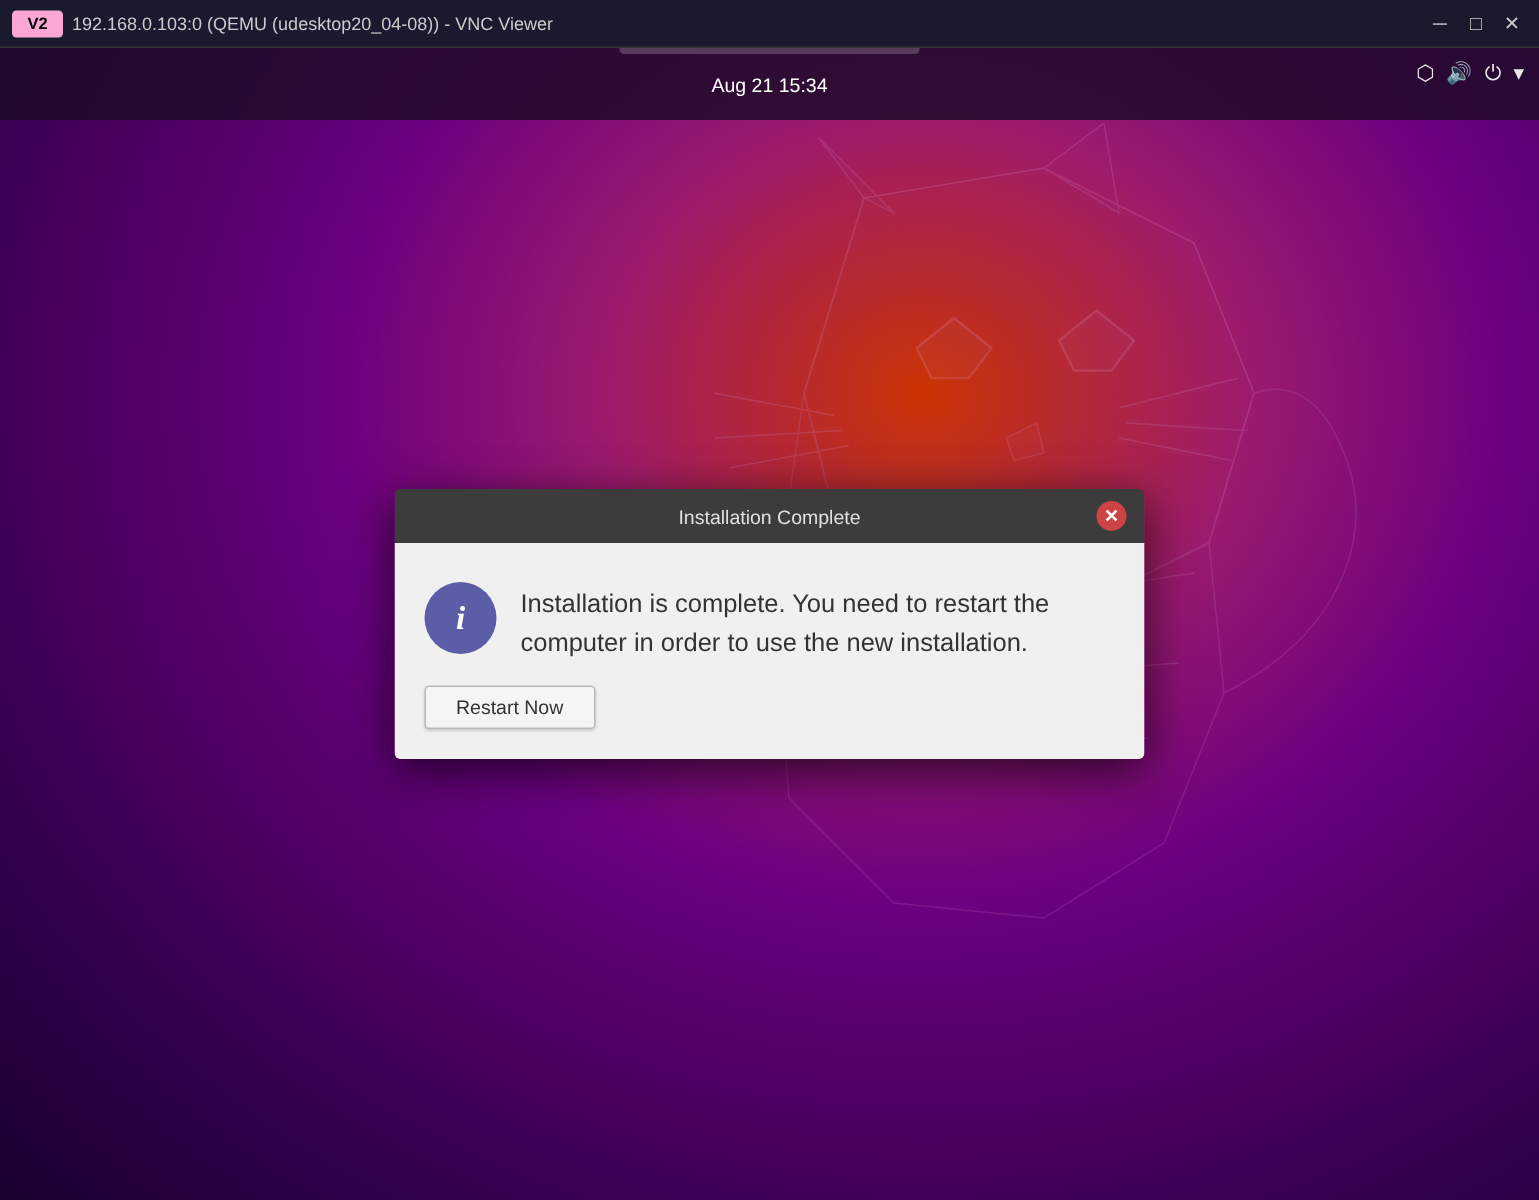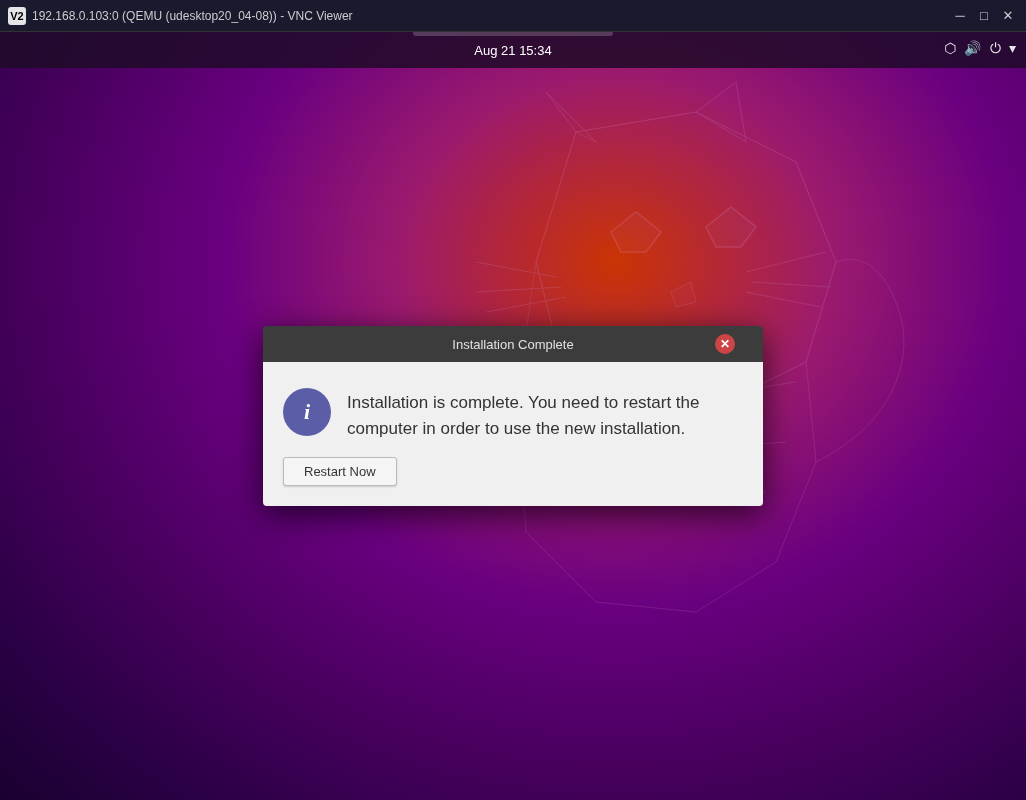--- a/index.html
+++ b/index.html
@@ -24,23 +24,23 @@
       flex-shrink: 0;
     }
 
     .titlebar-left {
       display: flex;
       align-items: center;
       gap: 6px;
     }
 
     .vnc-logo {
-      width: 18px;
+      width: 34px;
       height: 18px;
-      background: #e5e5e5;
+      background: #f9a8d4;
       border-radius: 3px;
       display: flex;
       align-items: center;
       justify-content: center;
       font-size: 11px;
       font-weight: bold;
       color: #000;
     }
 
     .titlebar-title {
@@ -90,21 +90,21 @@
       height: 600px;
       opacity: 0.35;
     }
 
     
     .ubuntu-panel {
       position: absolute;
       top: 0;
       left: 0;
       right: 0;
-      height: 36px;
+      height: 48px;
       background: rgba(30, 10, 40, 0.85);
       display: flex;
       align-items: center;
       justify-content: center;
       z-index: 10;
     }
 
     .panel-clock {
       color: #fff;
       font-size: 13px;
@@ -144,21 +144,21 @@
       overflow: hidden;
       box-shadow: 0 8px 32px rgba(0,0,0,0.7);
     }
 
     .dialog-titlebar {
       background: #3c3c3c;
       height: 36px;
       display: flex;
       align-items: center;
       justify-content: space-between;
-      padding: 0 28px;
+      padding: 0 12px;
     }
 
     .dialog-title-text {
       color: #e0e0e0;
       font-size: 13px;
       font-weight: 500;
       flex: 1;
       text-align: center;
     }
 

